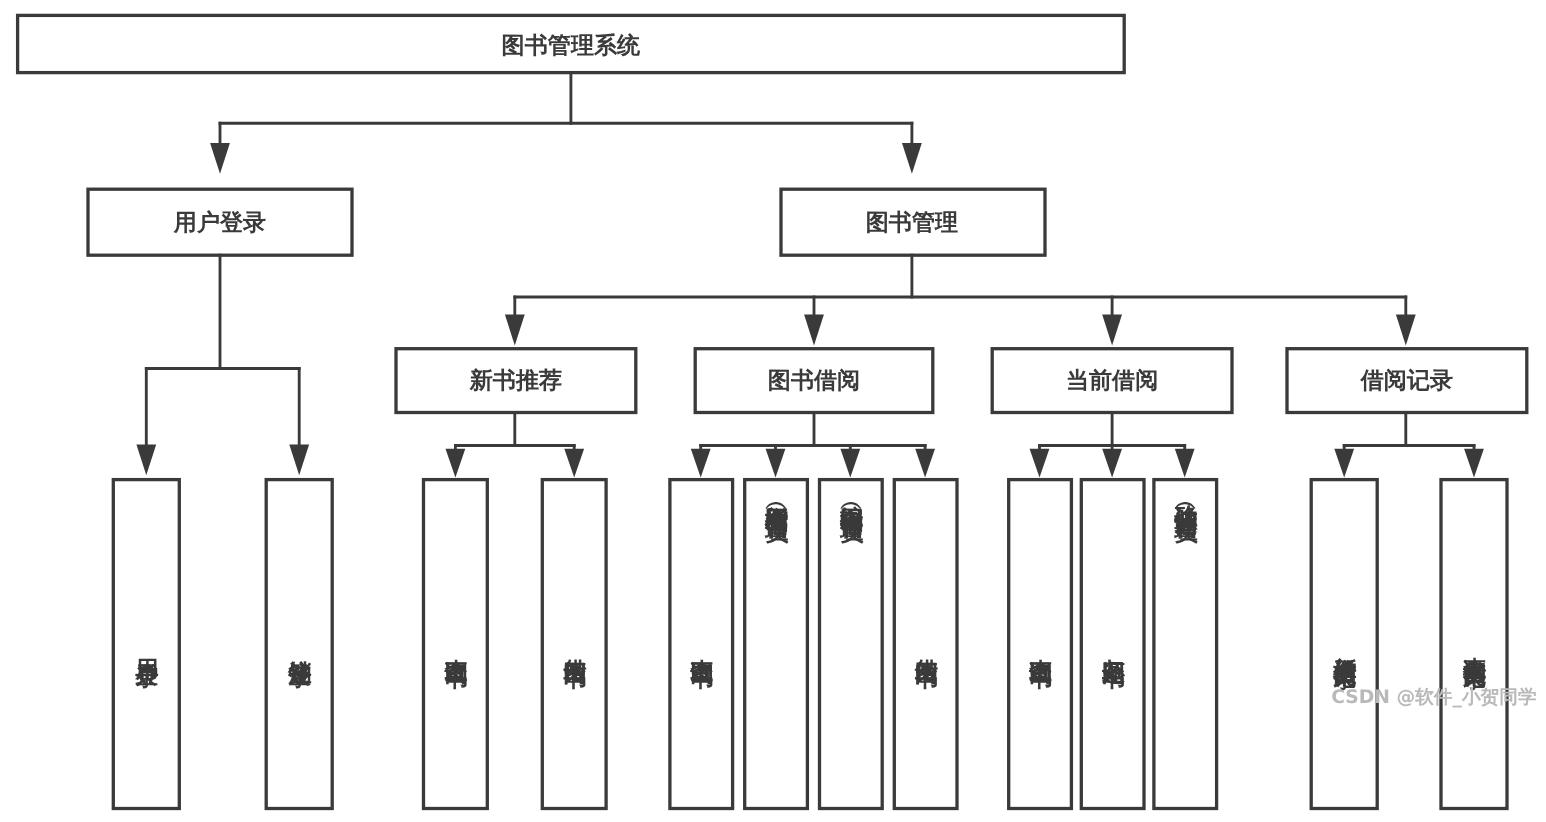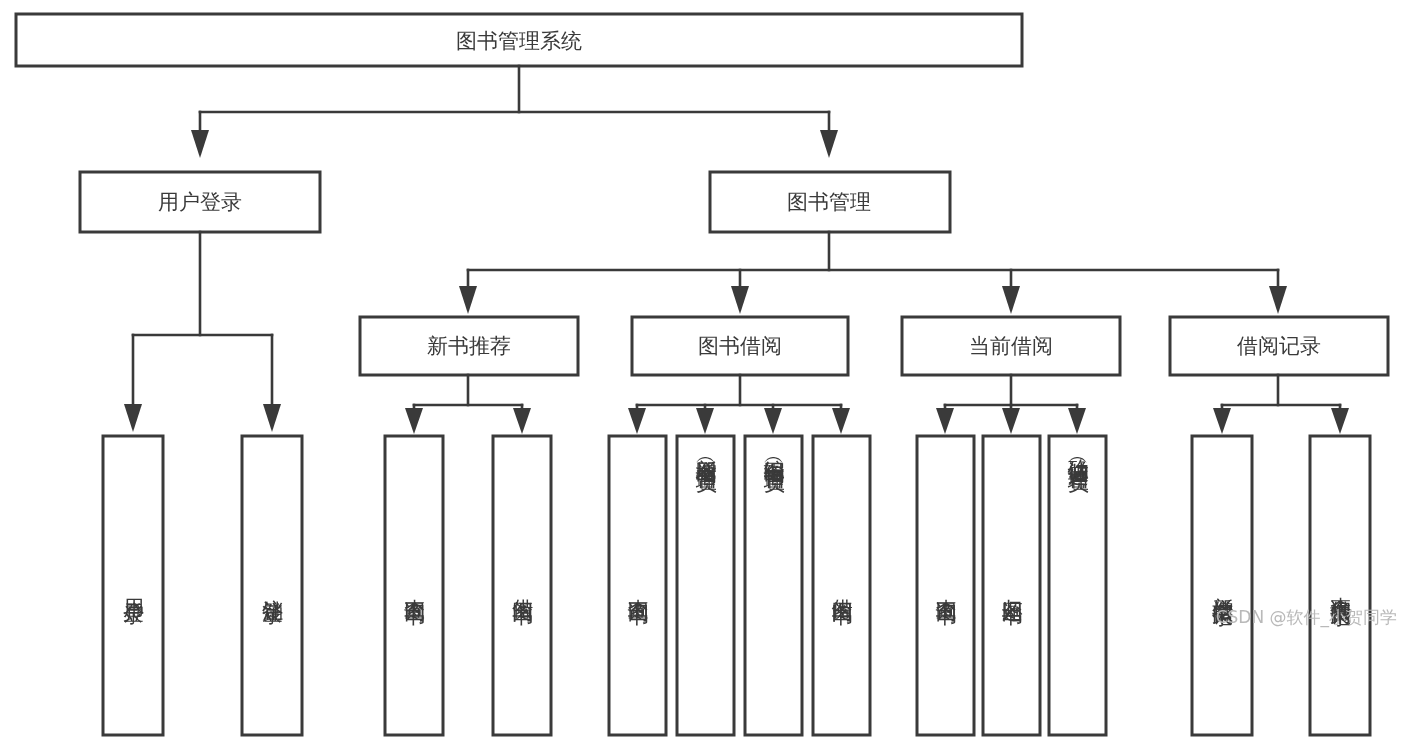--- a/index.html
+++ b/index.html
@@ -11,20 +11,21 @@
     width: 1405px;
     height: 747px;
     overflow: hidden;
     font-family: "DejaVu Sans", "Liberation Sans", sans-serif;
   }
   #diagram-root {
     position: relative;
     width: 1405px;
     height: 649px;
     background: #ffffff;
+    font-weight: bold;
   }
   svg.diagram-canvas {
     position: absolute;
     left: 0;
     top: 0;
     width: 1405px;
     height: 747px;
     display: block;
   }
   .node-box {
@@ -57,21 +58,21 @@
     line-height: 1.12;
     color: #3a3a3a;
     letter-spacing: 2px;
     white-space: nowrap;
     text-align: center;
     pointer-events: none;
   }
   .watermark {
     position: absolute;
     right: 8px;
-    bottom: 20px;
+    bottom: 4px;
     font-family: "DejaVu Sans", "Liberation Sans", sans-serif;
     font-size: 17px;
     color: #b9b9b9;
     white-space: nowrap;
     margin-left: 48px;
   }
 </style>
 </head>
 <body>
 

